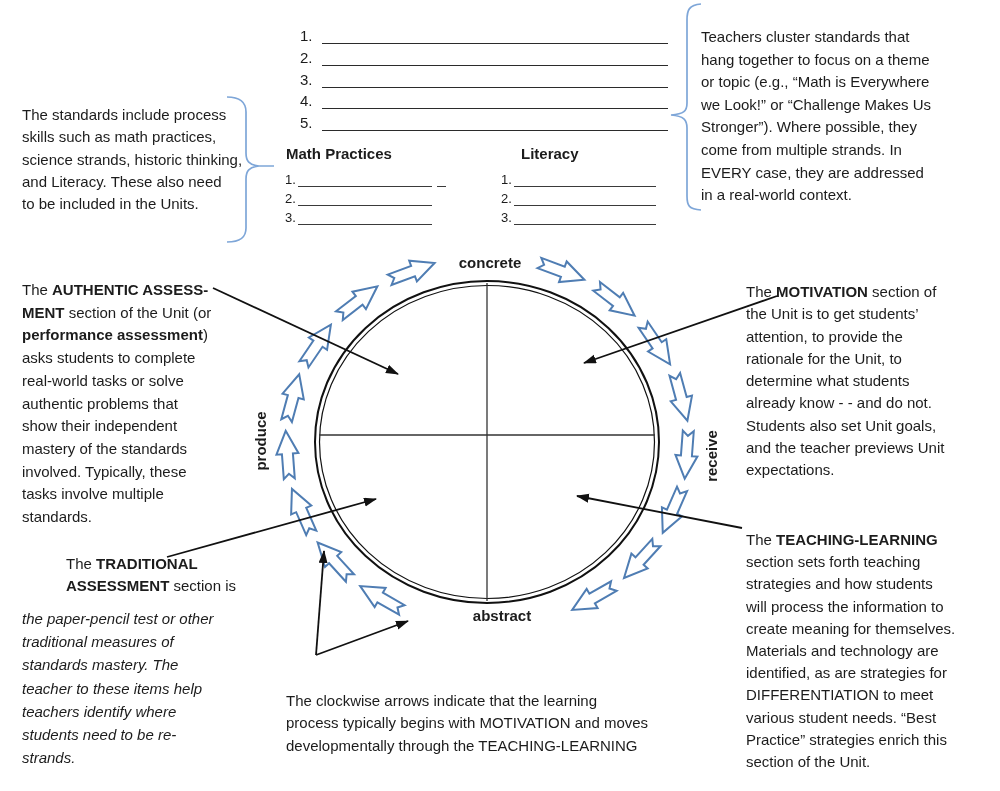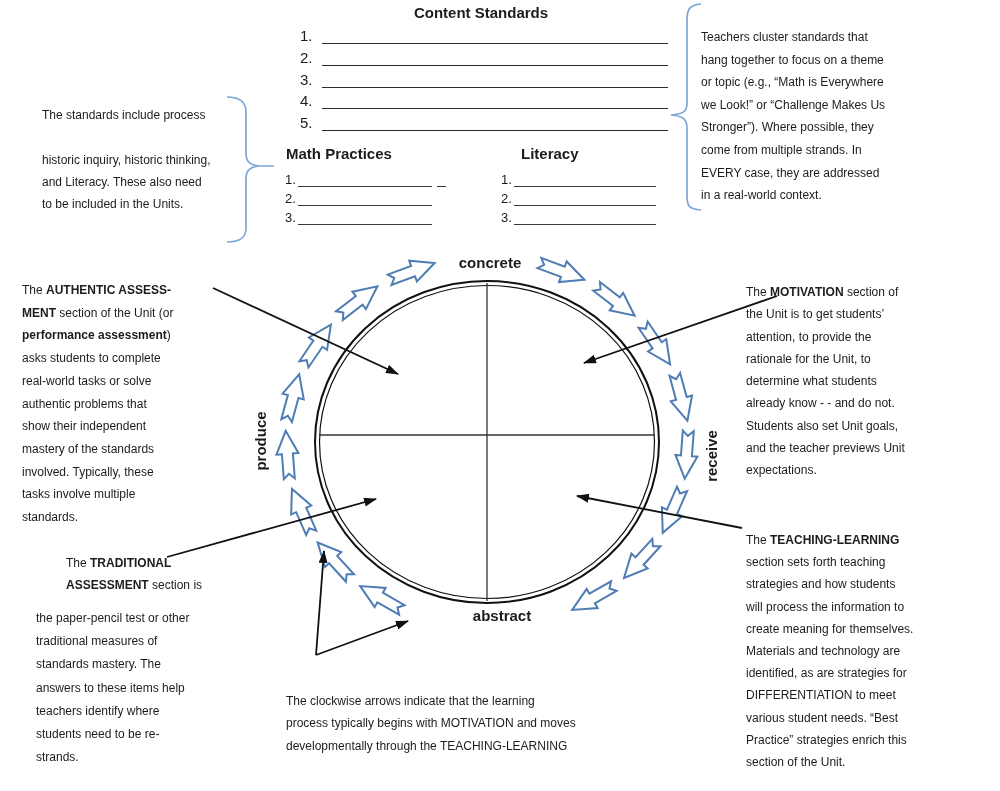--- a/index.html
+++ b/index.html
@@ -1,18 +1,18 @@
 <!DOCTYPE html>
 <html><head>
 <meta charset="utf-8">
 <style>
   html,body{margin:0;padding:0;background:#fff;}
   #page{position:relative;width:1000px;height:791px;background:#ffffff;overflow:hidden;
         font-family:"Liberation Sans",sans-serif;color:#1c1c1c;}
-  .para{position:absolute;font-size:12px;line-height:22.3px;}
+  .para{position:absolute;font-size:15px;line-height:22.3px;}
   .para b{font-weight:bold;}
   .hdr{position:absolute;font-size:15px;font-weight:bold;}
   .axis{position:absolute;font-size:15px;font-weight:bold;text-align:center;}
   .rot{transform:rotate(-90deg);transform-origin:center center;}
   .cs-row{position:absolute;display:flex;align-items:flex-end;}
   .cs-num{font-size:15px;width:22px;}
   .cs-line{display:inline-block;height:15px;border-bottom:1.5px solid #2b2b2b;}
   .sm-row{position:absolute;display:flex;align-items:flex-end;}
   .sm-num{font-size:13px;width:13px;}
   .sm-line{display:inline-block;height:12px;border-bottom:1.3px solid #3a3a3a;}
@@ -61,21 +61,20 @@
     <g id="pointer-arrows">
         <line x1="213" y1="288" x2="398" y2="374" stroke="#111" stroke-width="1.8" marker-end="url(#blkhead)"></line>
         <line x1="777" y1="296" x2="584" y2="363" stroke="#111" stroke-width="1.8" marker-end="url(#blkhead)"></line>
         <line x1="167" y1="557" x2="376" y2="499" stroke="#111" stroke-width="1.8" marker-end="url(#blkhead)"></line>
         <line x1="742" y1="528" x2="577" y2="496" stroke="#111" stroke-width="1.8" marker-end="url(#blkhead)"></line>
         <line x1="316" y1="655" x2="324" y2="551" stroke="#111" stroke-width="1.8" marker-end="url(#blkhead)"></line>
         <line x1="316" y1="655" x2="408" y2="621" stroke="#111" stroke-width="1.8" marker-end="url(#blkhead)"></line>
       </g>
   </svg>
 
-  <div class="hdr" style="left:281px;top:4px;width:400px;text-align:center;position:absolute;">Content Standards</div>
   <div id="cs-rows">
       <div class="cs-row" style="left: 300px; top: 27px;">
         <span class="cs-num">1.</span>
         <span class="cs-line" style="width: 346px;"></span>
       </div>
       <div class="cs-row" style="left: 300px; top: 48.8px;">
         <span class="cs-num">2.</span>
         <span class="cs-line" style="width: 346px;"></span>
       </div>
       <div class="cs-row" style="left: 300px; top: 70.6px;">
@@ -118,29 +117,29 @@
       <div class="sm-row" style="left: 501px; top: 191px;">
         <span class="sm-num">2.</span>
         <span class="sm-line" style="width: 142px;"></span>
       </div>
       <div class="sm-row" style="left: 501px; top: 210px;">
         <span class="sm-num">3.</span>
         <span class="sm-line" style="width: 142px;"></span>
       </div>
     </div>
 
-  <div class="para" style="left:22px;top:104px;width:250px;margin-left:20px;"><span>The standards include process</span><br><br><span>historic inquiry, historic thinking,</span><br><span>and Literacy.  These also need</span><br><span>to be included in the Units.</span></div>
+  <div class="para" style="left:22px;top:104px;width:250px;"><span>The standards include process</span><br><span>skills such as math practices,</span><br><span>science strands, historic thinking,</span><br><span>and Literacy.  These also need</span><br><span>to be included in the Units.</span></div>
 
   <div class="para" style="left:701px;top:26px;width:280px;line-height:22.6px;"><span>Teachers cluster standards that</span><br><span>hang together to focus on a theme</span><br><span>or topic (e.g., “Math is Everywhere</span><br><span>we Look!” or “Challenge Makes Us</span><br><span>Stronger”).  Where possible, they</span><br><span>come from multiple strands.  In</span><br><span>EVERY case, they are addressed</span><br><span>in a real-world context.</span></div>
 
   <div class="para" style="left:22px;top:279px;width:235px;line-height:22.7px;"><span>The </span><b>AUTHENTIC ASSESS-</b><br><b>MENT</b><span> section of the Unit (or</span><br><span></span><b>performance assessment</b><span>)</span><br><span>asks students to complete</span><br><span>real-world tasks or solve</span><br><span>authentic problems that</span><br><span>show their independent</span><br><span>mastery of the standards</span><br><span>involved.  Typically, these</span><br><span>tasks involve multiple</span><br><span>standards.</span></div>
 
   <div class="para" style="left:22px;top:553px;width:235px;line-height:21.5px;margin-left:44px;"><span>The </span><b>TRADITIONAL</b><br><b>ASSESSMENT</b><span> section is</span></div>
 
-  <div class="para" style="left:36px;top:607px;width:235px;line-height:23.2px;"><span>the paper-pencil test or other</span><br><span>traditional measures of</span><br><span>standards mastery.  The</span><br><span>answers to these items help</span><br><span>teachers identify where</span><br><span>students need to be re-</span><br><span>strands.</span></div>
+  <div class="para" style="left:22px;top:607px;width:235px;line-height:23.2px;font-style:italic;"><span>the paper-pencil test or other</span><br><span>traditional measures of</span><br><span>standards mastery.  The</span><br><span>teacher to these items help</span><br><span>teachers identify where</span><br><span>students need to be re-</span><br><span>strands.</span></div>
 
   <div class="para" style="left:746px;top:281px;width:240px;"><span>The </span><b>MOTIVATION</b><span> section of</span><br><span>the Unit is to get students’</span><br><span>attention, to provide the</span><br><span>rationale for the Unit, to</span><br><span>determine what students</span><br><span>already know - - and do not.</span><br><span>Students also set Unit goals,</span><br><span>and the teacher previews Unit</span><br><span>expectations.</span></div>
 
   <div class="para" style="left:746px;top:529px;width:250px;line-height:22.2px;"><span>The </span><b>TEACHING-LEARNING</b><span></span><br><span>section sets forth teaching</span><br><span>strategies and how students</span><br><span>will process the information to</span><br><span>create meaning for themselves.</span><br><span>Materials and technology are</span><br><span>identified, as are strategies for</span><br><span>DIFFERENTIATION to meet</span><br><span>various student needs.  “Best</span><br><span>Practice” strategies enrich this</span><br><span>section of the Unit.</span></div>
 
   <div class="para" style="left:286px;top:658px;width:420px;line-height:22.4px;margin-top:32px;"><span>The clockwise arrows indicate that the learning</span><br><span>process typically begins with MOTIVATION and moves</span><br><span>developmentally through the TEACHING-LEARNING</span><br><br></div>
 
   <div class="axis" style="left:445px;top:254px;width:90px;">concrete</div>
   <div class="axis" style="left:457px;top:607px;width:90px;">abstract</div>
   <div class="axis rot" style="left:217px;top:431px;width:90px;height:20px;">produce</div>

